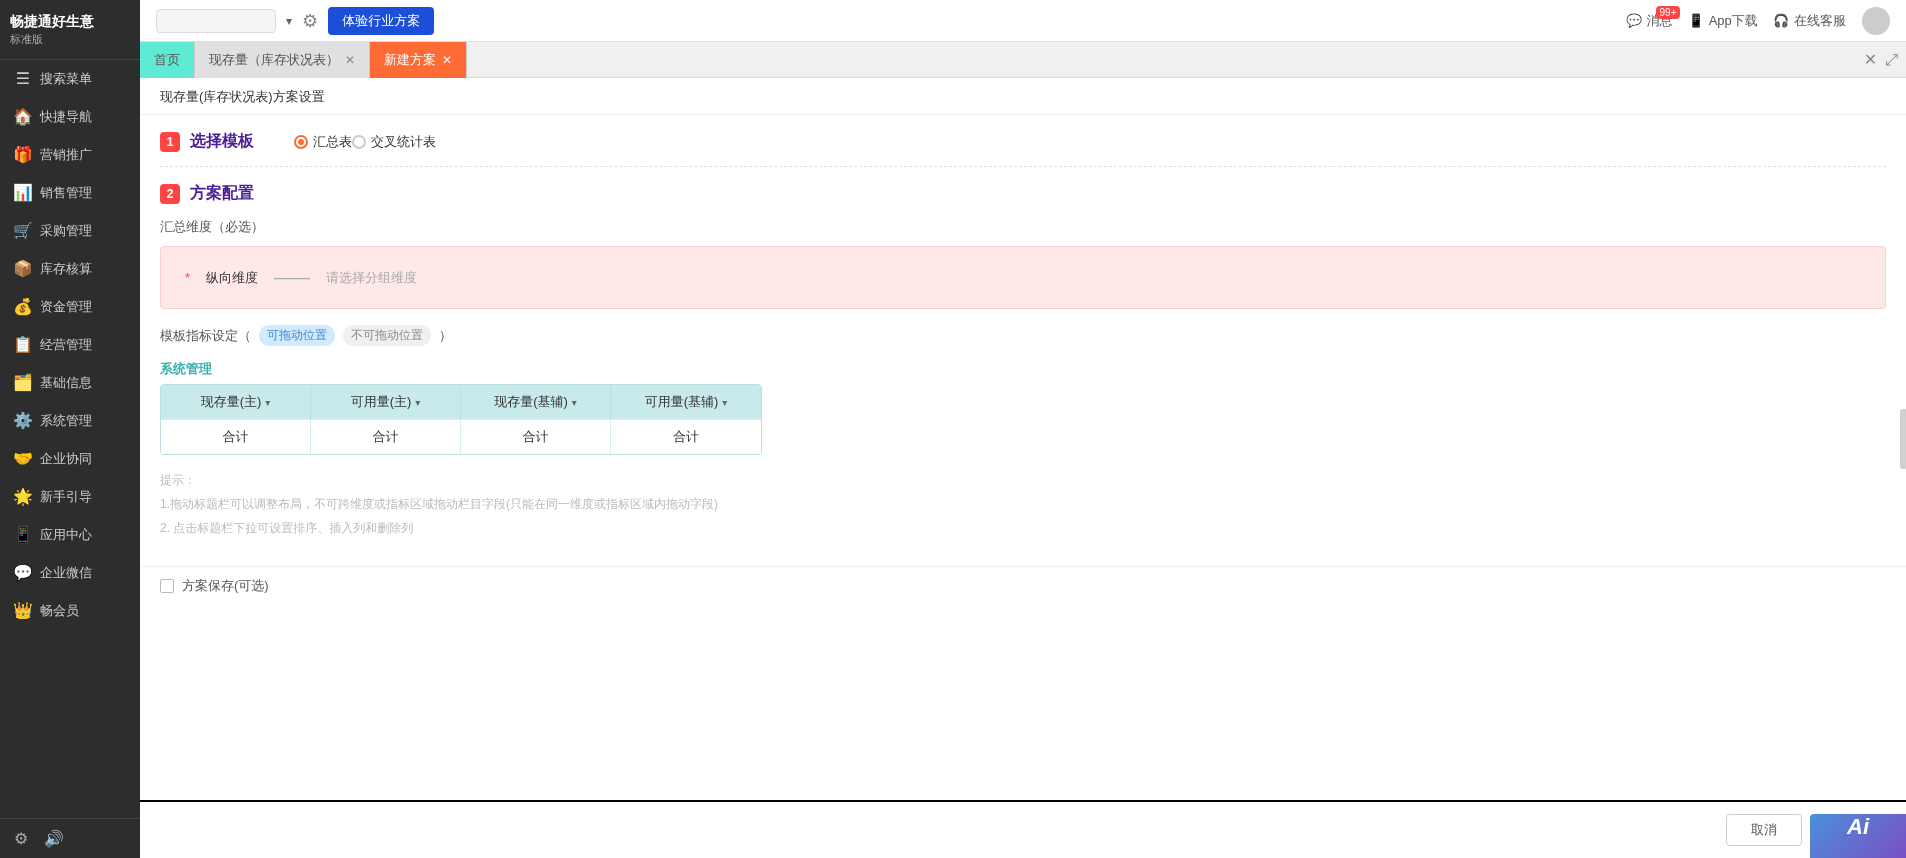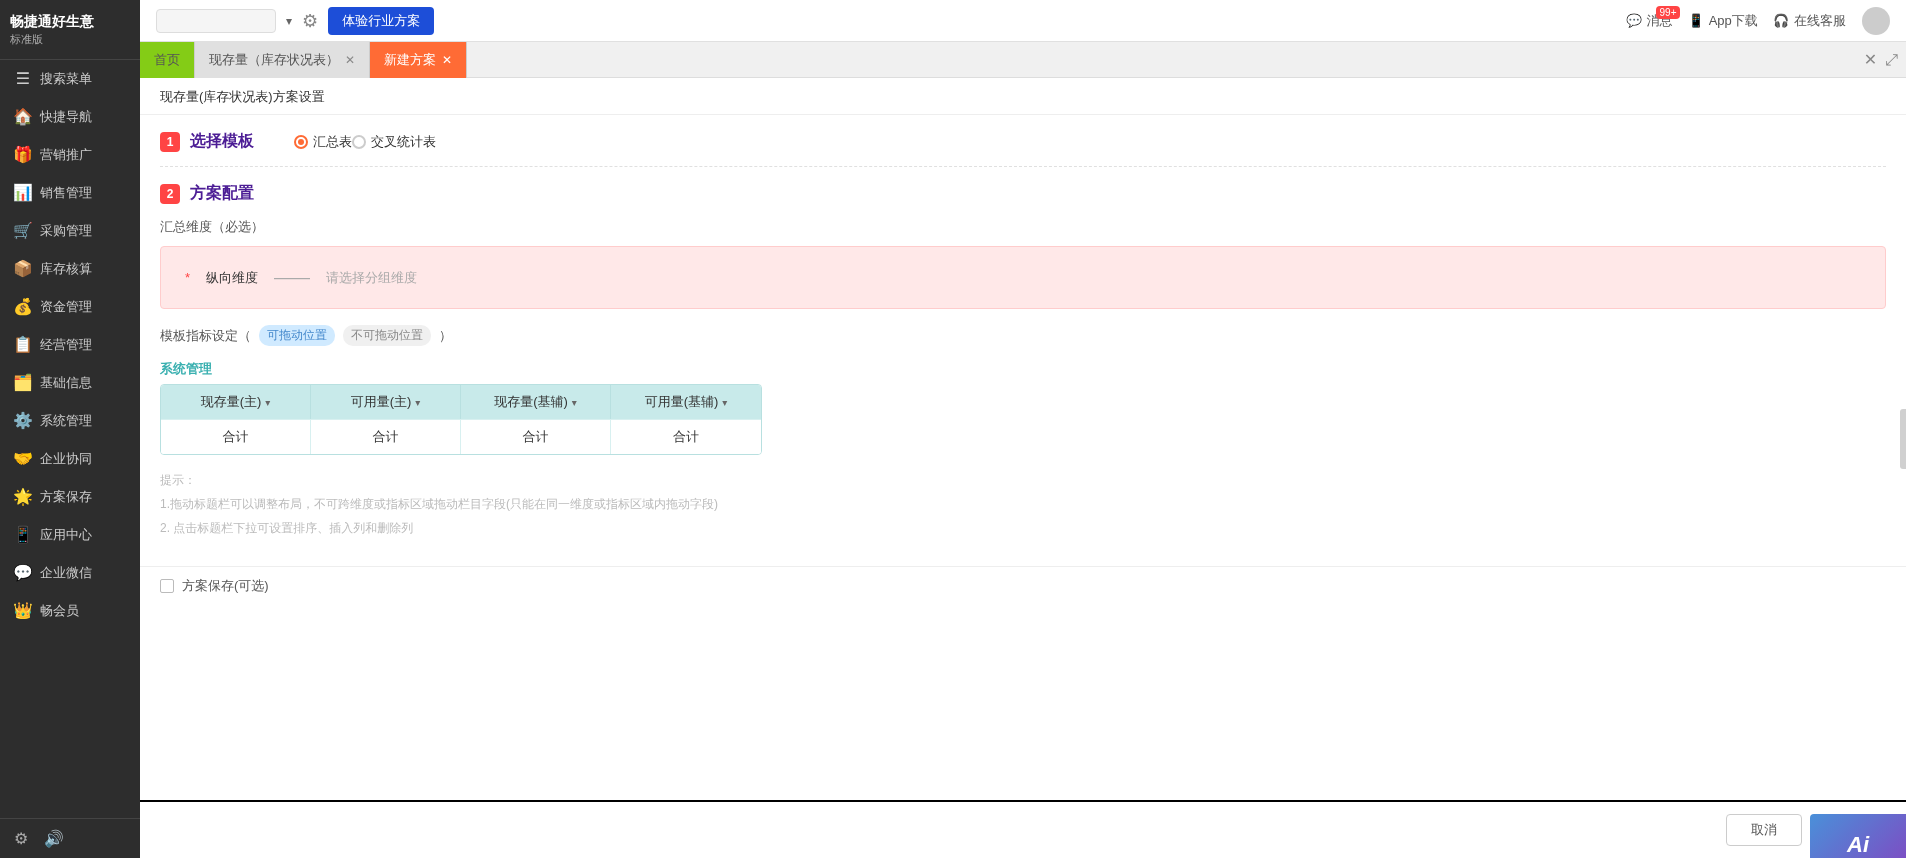--- a/index.html
+++ b/index.html
@@ -116,21 +116,21 @@
       padding: 0 14px;
       display: flex;
       align-items: center;
       gap: 6px;
       cursor: pointer;
       font-size: 13px;
       color: #555;
       background: #e0e0e0;
       border-right: 1px solid #ccc;
     }
-    .tab-home { background: #84cc16; }
+    .tab-home { background: #5eead4; }
     .tab-close { font-size: 12px; color: #888; cursor: pointer; }
     .tab.new-scheme { background: #ff6b35; color: #fff; }
     .tab.new-scheme .tab-close { color: #fff; }
 
     
     .content {
       flex: 1;
       overflow-y: auto;
       background: #fff;
       position: relative;
@@ -335,21 +335,21 @@
     
     .ai-badge {
       position: fixed;
       bottom: 0;
       right: 0;
       width: 96px;
       height: 44px;
       background: linear-gradient(135deg, #4a90d9, #7b4fc4);
       color: #fff;
       display: flex;
-      align-items: flex-end;
+      align-items: flex-start;
       justify-content: center;
       font-size: 22px;
       font-weight: bold;
       font-style: italic;
       border-radius: 4px 0 0 0;
       cursor: pointer;
     }
   </style>
 </head>
 <body>
@@ -399,21 +399,21 @@
     <div class="sidebar-item">
       <span class="s-icon">⚙️</span>
       <span>系统管理</span>
     </div>
     <div class="sidebar-item">
       <span class="s-icon">🤝</span>
       <span>企业协同</span>
     </div>
     <div class="sidebar-item">
       <span class="s-icon">🌟</span>
-      <span>方案保存</span>
+      <span>新手引导</span>
     </div>
     <div class="sidebar-item">
       <span class="s-icon">📱</span>
       <span>应用中心</span>
     </div>
     <div class="sidebar-item">
       <span class="s-icon">💬</span>
       <span>企业微信</span>
     </div>
     <div class="sidebar-item">

